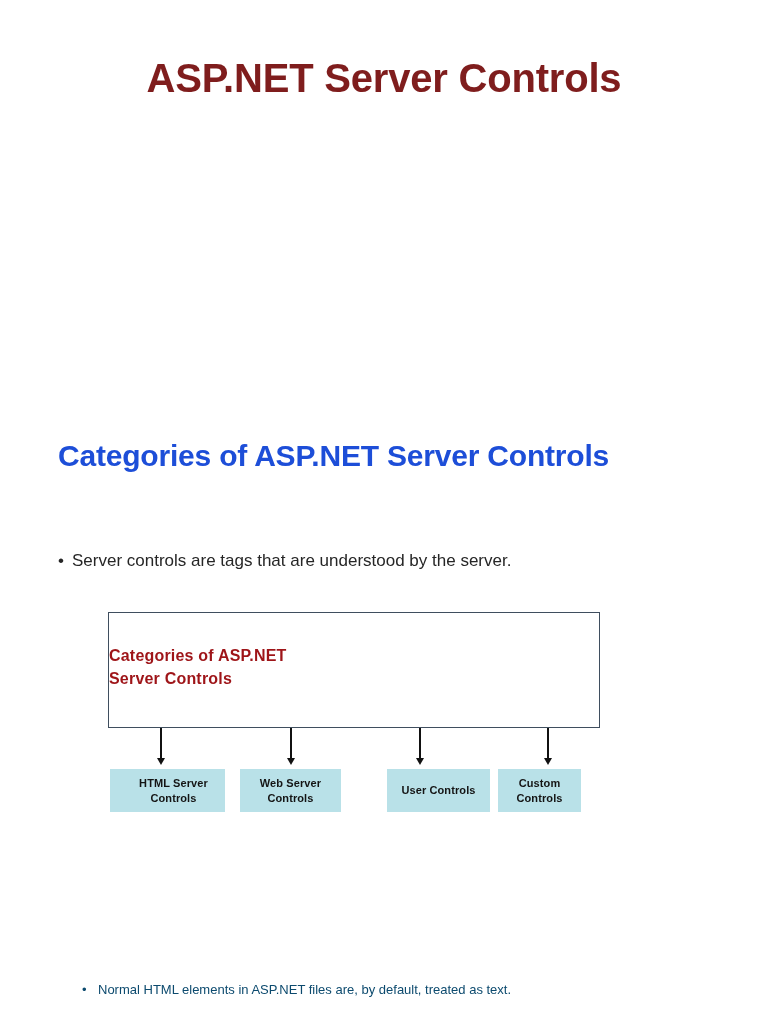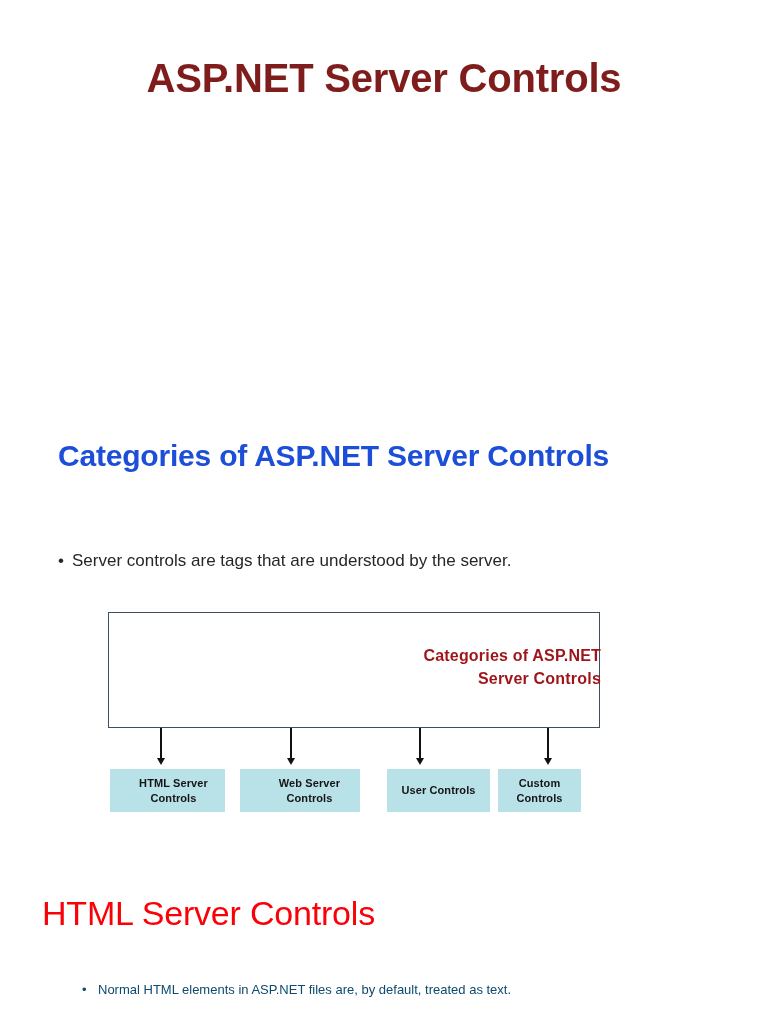--- a/index.html
+++ b/index.html
@@ -83,21 +83,21 @@
     border: 1px solid #3f4e5e;
     background: #ffffff;
     box-sizing: border-box;
   }
 
   .diagram-box-title {
     position: absolute;
     left: 0;
     top: 32px;
     width: 492px;
-    text-align: right;
+    text-align: left;
     color: #9e1418;
     font-size: 16px;
     font-weight: bold;
     line-height: 1.42;
     letter-spacing: 0.2px;
   }
 
   
   .arrow {
     position: absolute;
@@ -132,21 +132,21 @@
     font-size: 11px;
     font-weight: bold;
     line-height: 1.3;
     display: flex;
     align-items: center;
     justify-content: center;
     text-align: center;
     letter-spacing: 0.1px;
   }
   .cat-box.c1 { left: 2px;   width: 103px; padding-left: 12px; }
-  .cat-box.c2 { left: 132px; width: 101px; padding-left: 19px; }
+  .cat-box.c2 { left: 132px; width: 101px; }
   .cat-box.c3 { left: 260px; width: 103px; margin-left: 19px; }
   .cat-box.c4 { left: 390px; width: 83px; }
 
   
   .sub-heading {
     position: absolute;
     left: 42px;
     top: 893px;
     color: #fb0007;
     font-size: 34px;
@@ -227,21 +227,18 @@
 
     <div class="cat-box c4">
       <div>
         <span>Custom</span><br>
         <span>Controls</span>
       </div>
     </div>
 
   </div>
 
-  <div class="sub-heading">
-    <span>HTML Server Controls</span>
-  </div>
 
   <div class="sub-bullet">
     <span class="dot">•</span><span>Normal HTML elements in ASP.NET files are, by default, treated as text.</span>
   </div>
 
 </div>
 
 </body></html>

